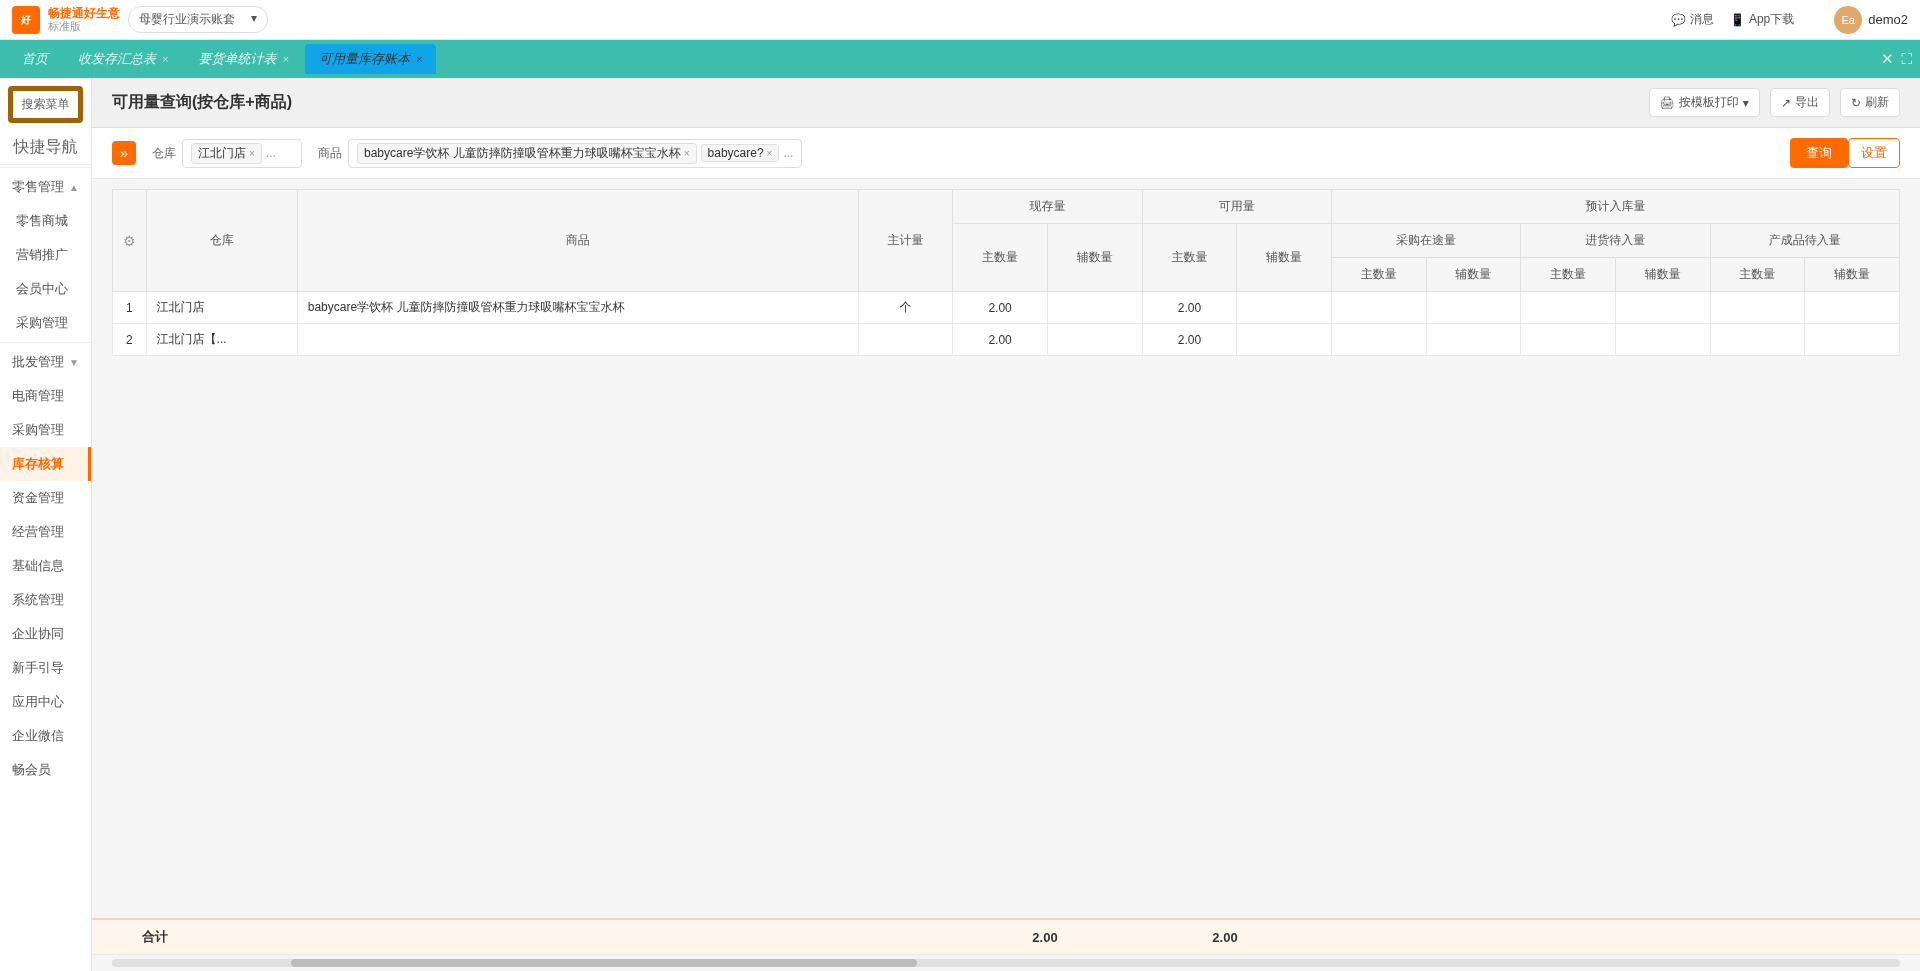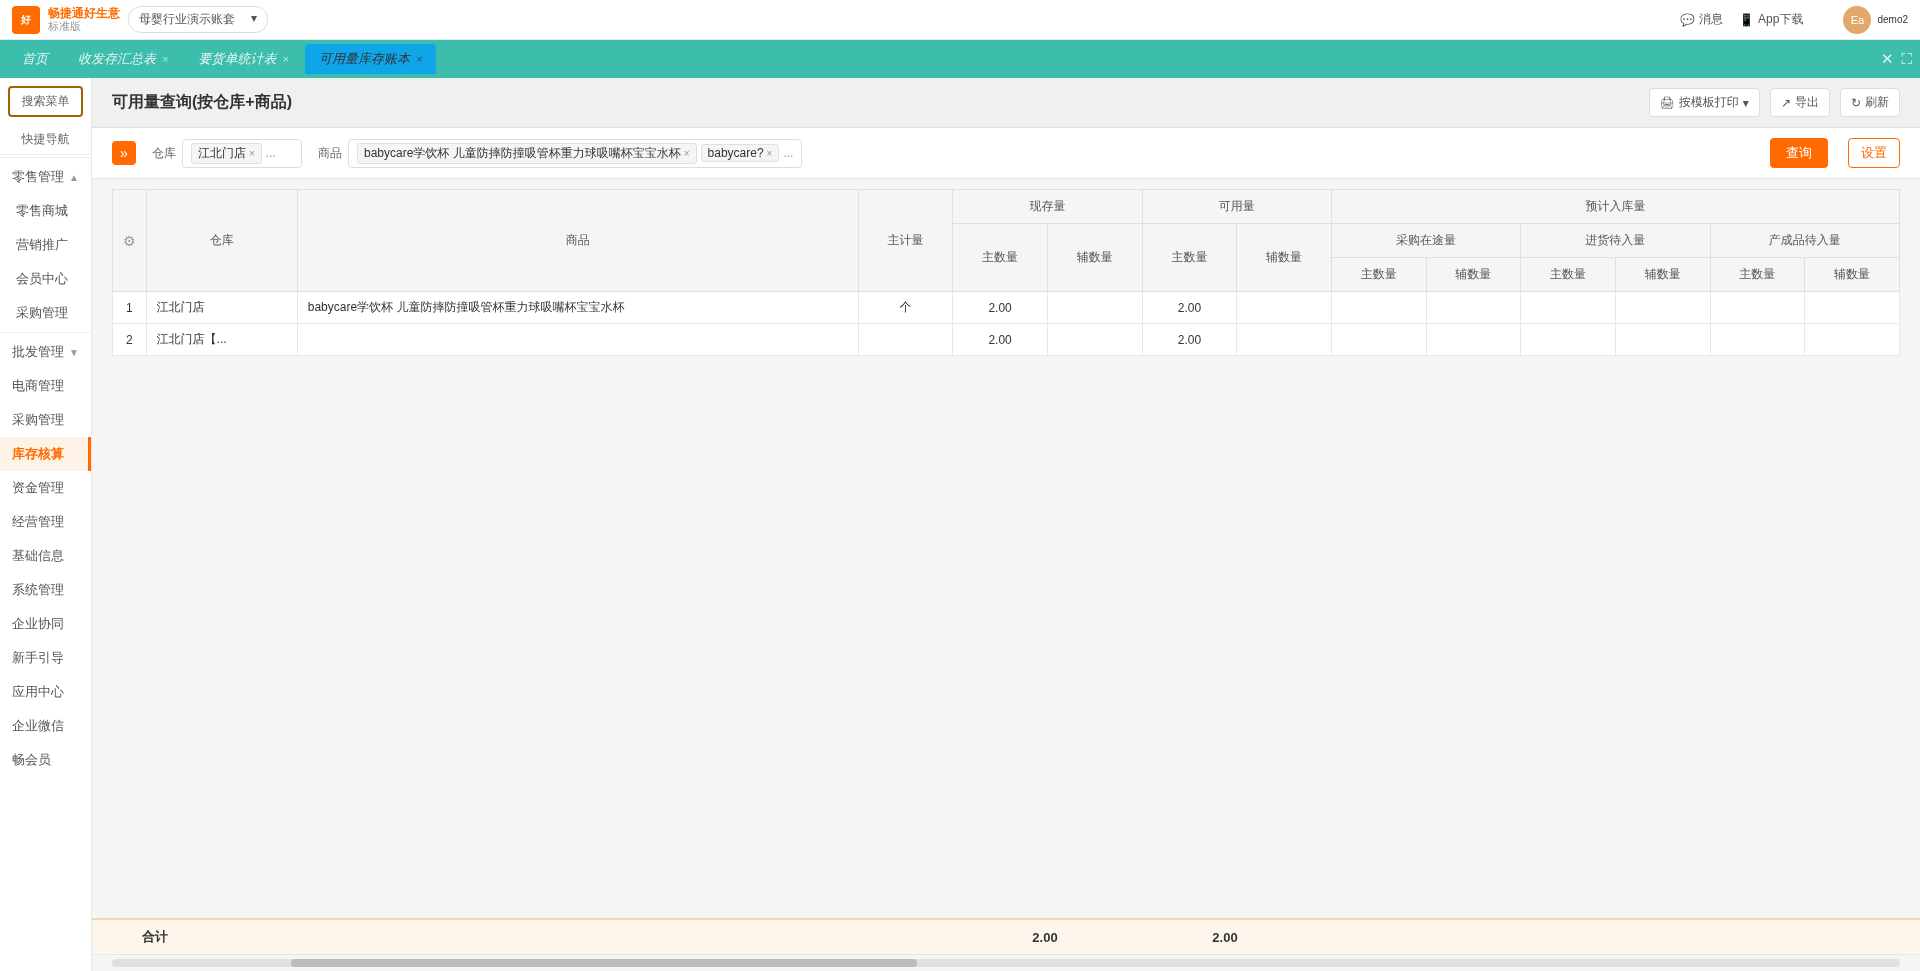--- a/index.html
+++ b/index.html
@@ -8,38 +8,38 @@
     
     .top-bar { background: #fff; height: 40px; display: flex; align-items: center; justify-content: space-between; padding: 0 12px; border-bottom: 1px solid #e8e8e8; flex-shrink: 0; }
     .top-bar-left { display: flex; align-items: center; gap: 8px; }
     .brand-logo { width: 28px; height: 28px; background: #ff6b00; border-radius: 4px; display: flex; align-items: center; justify-content: center; color: white; font-size: 10px; font-weight: bold; }
     .brand-name { font-size: 12px; color: #ff6b00; font-weight: bold; }
     .sub-name { font-size: 11px; color: #999; }
     .industry-selector { display: flex; gap: 4px; padding: 4px 10px; border: 1px solid #ddd; border-radius: 13px; font-size: 12px; color: #555; background: #fff; min-width: 140px; cursor: pointer; }
     .top-bar-right { display: flex; align-items: center; gap: 16px; font-size: 12px; color: #555; }
     .top-btn { display: flex; align-items: center; gap: 4px; cursor: pointer; color: #555; }
     .avatar { width: 28px; height: 28px; border-radius: 50%; background: #e0a86b; display: flex; align-items: center; justify-content: center; font-size: 11px; color: white; margin-left: 24px; }
-    .username { font-size: 10px; color: #333; }
+    .username { font-size: 13px; color: #333; }
 
     
     .tab-bar { background: #3dbdac; height: 38px; display: flex; align-items: center; padding: 0 8px; gap: 2px; flex-shrink: 0; position: relative; }
     .tab { display: flex; align-items: center; padding: 0 14px; height: 30px; border-radius: 4px 4px 0 0; font-size: 13px; cursor: pointer; gap: 6px; color: rgba(255,255,255,0.85); background: transparent; font-style: italic; }
     .tab.active { background: #0ea5e9; color: #333; }
     .tab-close { font-size: 11px; color: inherit; opacity: 0.7; cursor: pointer; }
     .tab-bar-actions { margin-left: auto; display: flex; align-items: center; gap: 8px; }
     .tab-bar-icon { color: rgba(255,255,255,0.85); cursor: pointer; font-size: 15px; }
 
     
     .main-layout { display: flex; flex: 1; overflow: hidden; }
 
     
     .sidebar { width: 92px; background: #fff; border-right: 1px solid #e8e8e8; display: flex; flex-direction: column; overflow-y: auto; flex-shrink: 0; }
     .sidebar-search { padding: 8px; }
-    .sidebar-search-btn { width: 100%; padding: 5px; background: #fff; border: 2px solid #a16207; border-radius: 4px; font-size: 12px; color: #666; cursor: pointer; text-align: center; }
-    .sidebar-nav-btn { padding: 6px 8px; font-size: 12px; color: #666; cursor: pointer; text-align: center; border-bottom: 1px solid #f0f0f0; }
+    .sidebar-search-btn { width: 100%; padding: 5px; background: #fff; border: 5px solid #a16207; border-radius: 4px; font-size: 12px; color: #666; cursor: pointer; text-align: center; }
+    .sidebar-nav-btn { padding: 6px 8px; font-size: 16px; color: #666; cursor: pointer; text-align: center; border-bottom: 1px solid #f0f0f0; }
     .sidebar-item { display: flex; align-items: center; justify-content: space-between; padding: 8px 12px; font-size: 13px; color: #555; cursor: pointer; }
     .sidebar-item.active { background: #fff3e8; color: #ff6b00; font-weight: bold; border-right: 3px solid #ff6b00; }
     .sidebar-item .arrow { font-size: 10px; color: #999; }
     .sidebar-divider { height: 1px; background: #f0f0f0; margin: 2px 0; }
 
     
     .content { flex: 1; display: flex; flex-direction: column; overflow: hidden; background: #f5f5f5; }
 
     
     .page-header { background: #f0f0f0; padding: 10px 20px; display: flex; align-items: center; justify-content: space-between; border-bottom: 1px solid #e0e0e0; flex-shrink: 0; }
@@ -49,21 +49,21 @@
 
     
     .filter-row { background: #fff; padding: 10px 20px; display: flex; align-items: center; gap: 16px; border-bottom: 1px solid #e8e8e8; flex-shrink: 0; flex-wrap: wrap; }
     .filter-expand-btn { width: 24px; height: 24px; background: #ff6b00; color: #fff; border: none; border-radius: 4px; cursor: pointer; display: flex; align-items: center; justify-content: center; font-size: 14px; }
     .filter-group { display: flex; align-items: center; gap: 6px; }
     .filter-label { font-size: 12px; color: #666; white-space: nowrap; }
     .filter-tag-container { display: flex; align-items: center; gap: 4px; padding: 3px 8px; border: 1px solid #ddd; border-radius: 4px; min-width: 120px; background: #fff; flex-wrap: wrap; }
     .filter-tag { display: flex; align-items: center; gap: 3px; background: #f5f5f5; border: 1px solid #e0e0e0; border-radius: 3px; padding: 1px 6px; font-size: 12px; color: #333; }
     .filter-tag-close { cursor: pointer; color: #999; font-size: 10px; }
     .filter-more { color: #999; font-size: 12px; cursor: pointer; }
-    .filter-actions { margin-left: auto; display: flex; gap: 20px; }
+    .filter-actions { margin-left: auto; display: flex; gap: 0; }
     .query-btn { background: #ff6b00; color: #fff; border: none; border-radius: 4px; padding: 5px 16px; font-size: 13px; cursor: pointer; }
     .settings-btn { background: #fff; color: #ff6b00; border: 1px solid #ff6b00; border-radius: 4px; padding: 5px 12px; font-size: 13px; cursor: pointer; }
 
     
     .table-container { flex: 1; overflow: auto; padding: 10px 20px; }
     .data-table { width: 100%; border-collapse: collapse; background: #fff; border: 1px solid #e8e8e8; font-size: 12px; }
     .data-table th { background: #f5f5f5; padding: 8px 10px; text-align: center; border: 1px solid #e0e0e0; color: #555; font-weight: 500; white-space: nowrap; }
     .data-table td { padding: 7px 10px; border: 1px solid #e8e8e8; text-align: center; color: #333; }
     .th-group { background: #f0f0f0; }
     .settings-col { width: 30px; }

